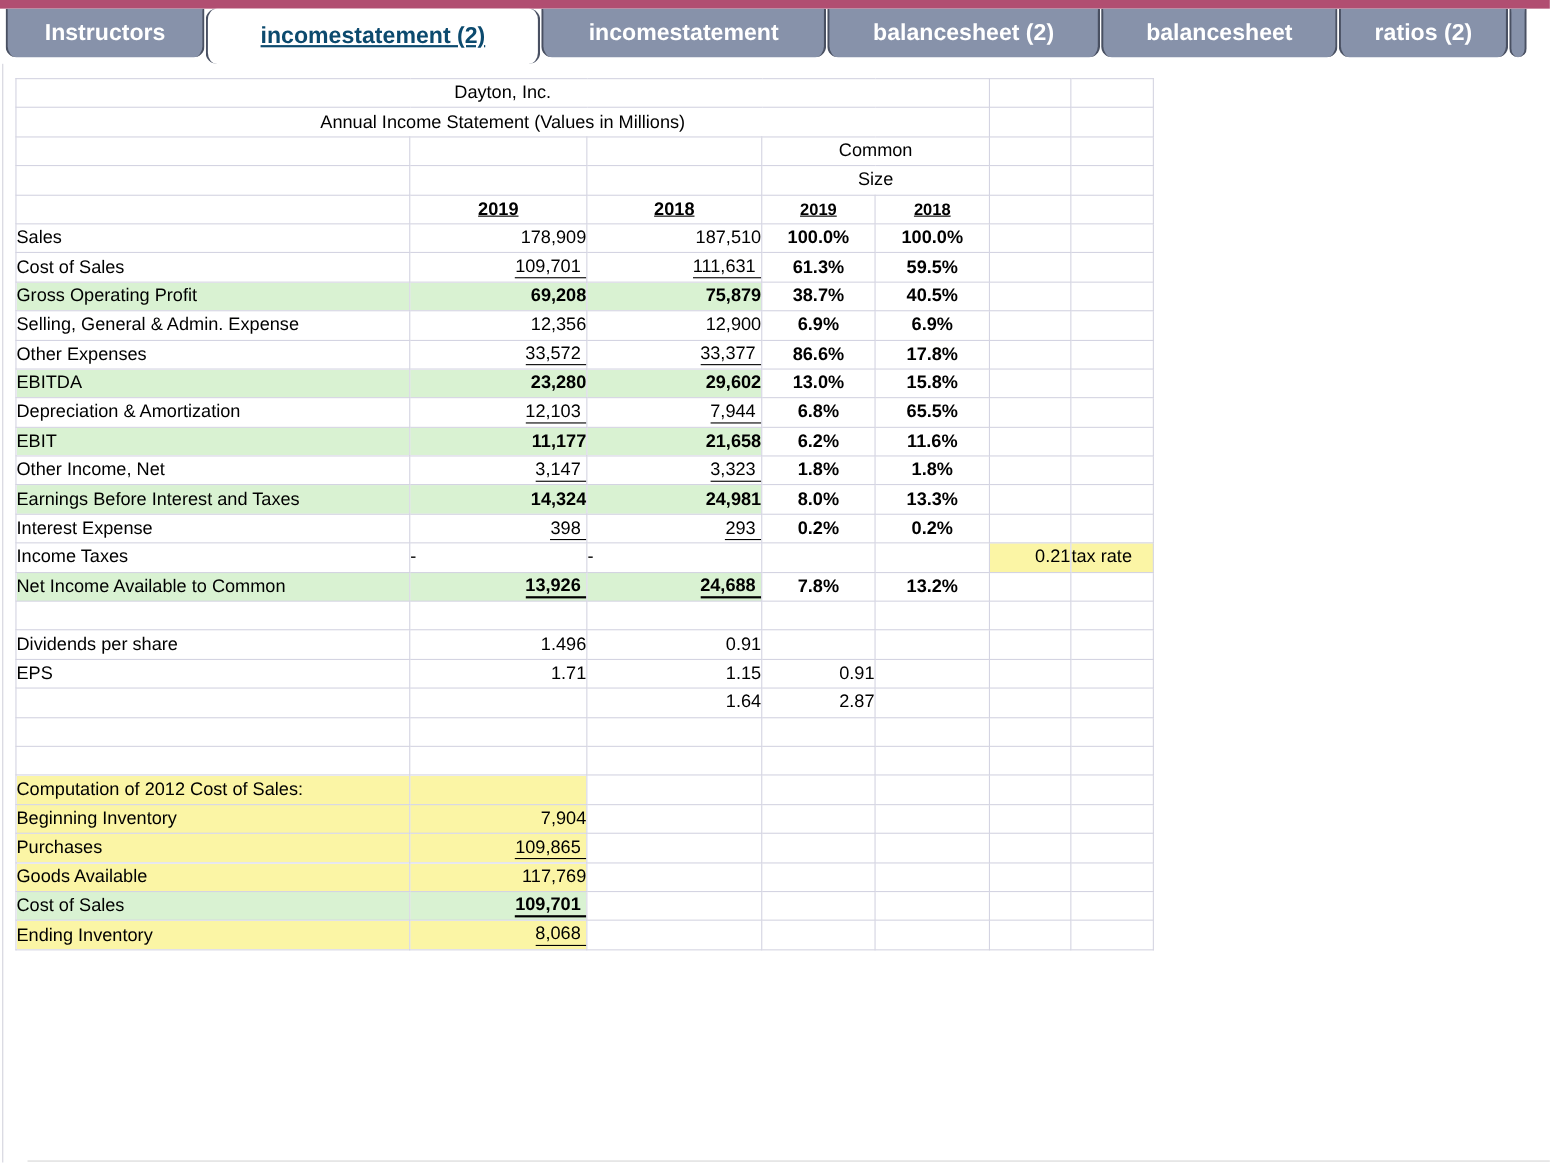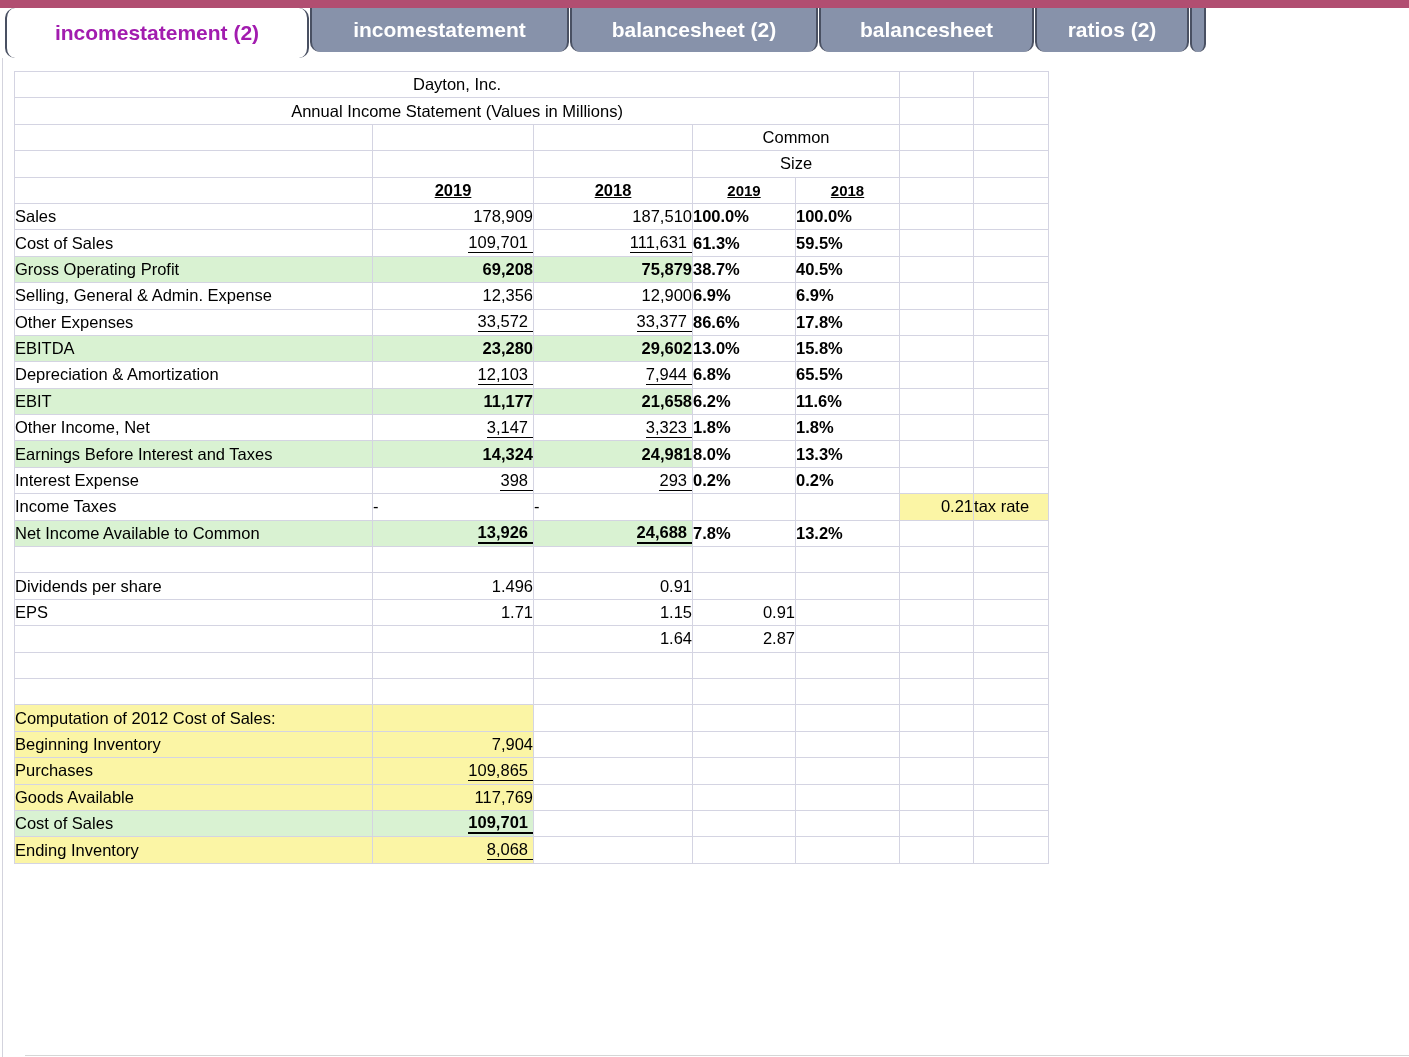--- a/index.html
+++ b/index.html
@@ -11,57 +11,58 @@
   .topstrip{position:absolute;top:0;left:0;width:100%;height:8px;background:var(--accent,#b14e71);}
   
   .tabbar{position:absolute;top:8px;left:0;width:100%;height:52px;display:flex;align-items:flex-start;padding-left:5px;background:#fff;}
   .tab{
     background:var(--tab_fill,#8792aa);color:#fff;font-weight:bold;font-size:21px;
     height:44px;display:flex;align-items:center;justify-content:center;
     border-left:2px solid #495062;border-right:2px solid #495062;border-radius:0 0 10px 10px;
     box-sizing:border-box;margin-right:1px;overflow:hidden;white-space:nowrap;flex:0 0 auto;
   }
   .tab.active{
-    background:var(--active_tab_fill,#ffffff);color:#a21caf;height:50px;border-radius:10px;
+    background:var(--active_tab_fill,#ffffff);color:#0c4a6e;height:50px;border-radius:10px;text-decoration:underline;
   }
   
   .sheetwrap{position:absolute;top:71px;left:14px;}
   table.sheet{border-collapse:collapse;table-layout:fixed;width:1034px;}
   table.sheet td{
     border:1px solid #d4d4e2;height:25.4px;padding:0;font-size:16.5px;
     vertical-align:middle;overflow:hidden;white-space:nowrap;
   }
   td.c{text-align:center;}
   td.title{font-size:17px;}
   td.hdr{font-weight:normal;font-size:17px;}
   .yr{font-weight:bold;text-decoration:underline;font-size:16.5px;}
   .yr.sm{font-size:15px;}
   td.lbl{text-align:left;padding-left:3px;}
   td.val{text-align:right;padding-right:5px;}
   td.dash{text-align:left;padding-left:4px;}
-  td.pct{text-align:left;padding-right:13px;font-weight:bold;font-size:11.5px;}
+  td.pct{text-align:center;padding-right:13px;font-weight:bold;font-size:11.5px;}
   td.csnum{text-align:right;padding-right:10px;font-size:16.5px;}
   td.green{background:var(--highlight_green,#d9f2d2);}
   td.yellow{background:var(--highlight_yellow,#fbf5a5);}
   td.taxv{background:var(--highlight_yellow,#fbf5a5);text-align:right;padding-right:7px;font-size:15px;}
   td.taxl{background:var(--highlight_yellow,#fbf5a5);text-align:left;padding-left:5px;font-size:15px;}
   span.num{display:inline-block;}
   span.num.u{border-bottom:1.5px solid #000;padding-right:5px;}
   span.num.b{font-weight:bold;}
   span.num.bu{font-weight:bold;border-bottom:2.5px solid #000;padding-right:5px;}
   
   .leftline{position:absolute;left:2px;top:58px;width:1px;height:999px;background:#d3d3dd;}
   .bottomline{position:absolute;left:25px;right:0;bottom:1px;height:1px;background:#d6d6d6;}
 </style>
 </head>
 <body>
 
 <div class="topstrip"></div>
 
 <div class="tabbar">
+    <div class="tab" style="width: 181px;">Instructors</div>
     <div class="tab active" style="width: 304px;">incomestatement (2)</div>
     <div class="tab" style="width: 259px;">incomestatement</div>
     <div class="tab" style="width: 248px;">balancesheet (2)</div>
     <div class="tab" style="width: 215px;">balancesheet</div>
     <div class="tab" style="width: 154px;">ratios (2)</div>
     <div class="tab" style="width: 16px;"></div>
   </div>
 
 <div class="leftline"></div>
 <div class="bottomline"></div>

